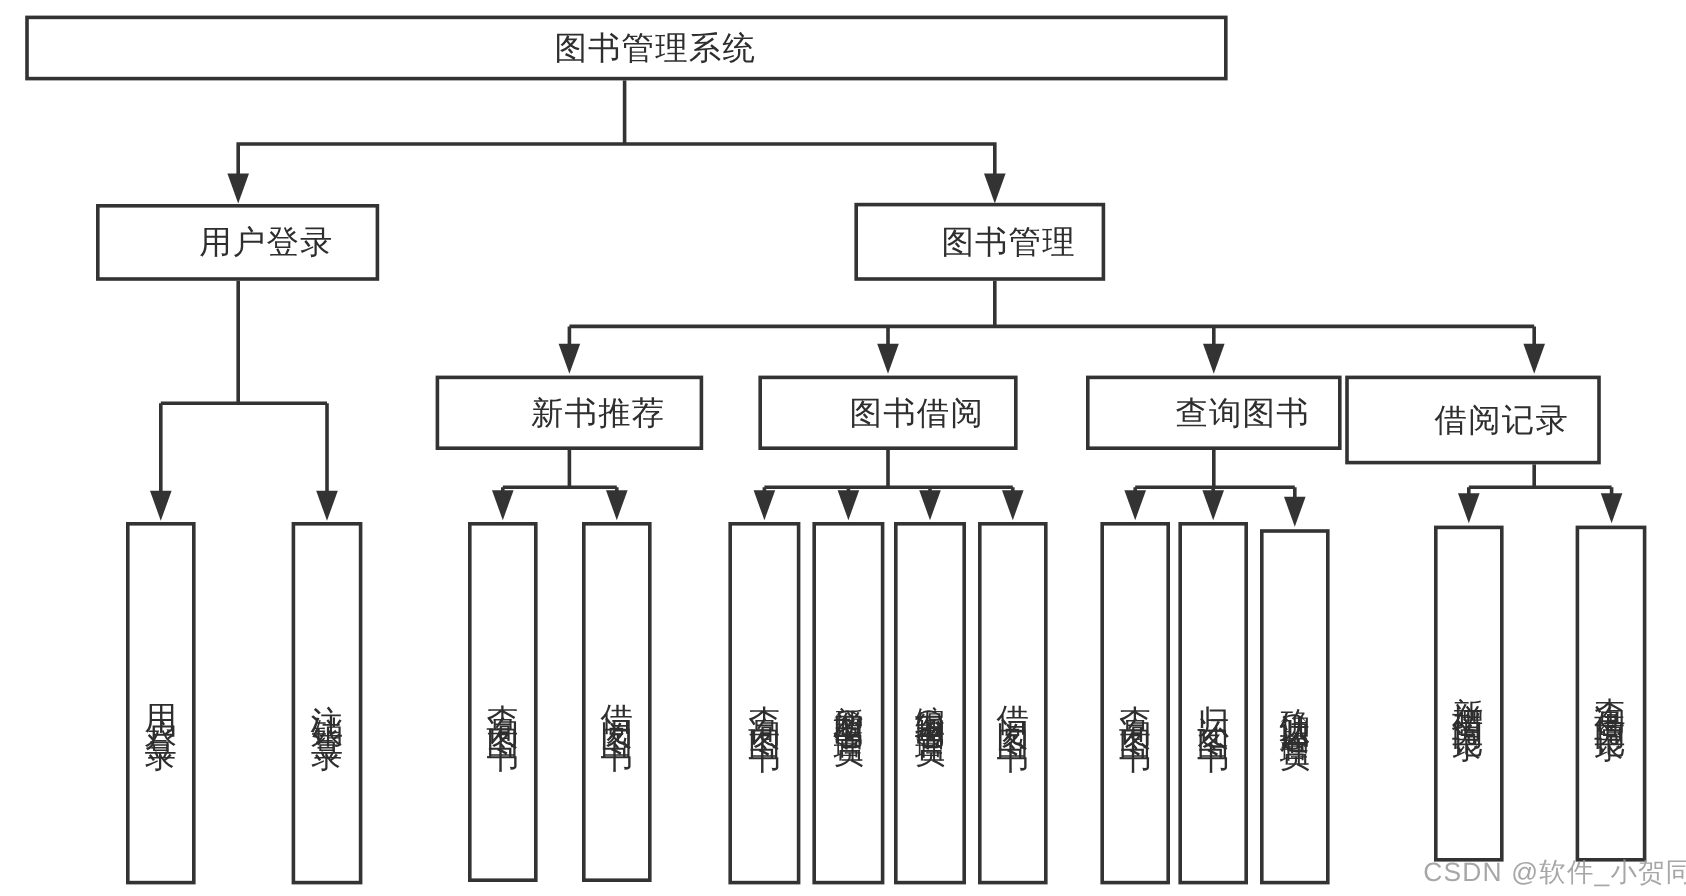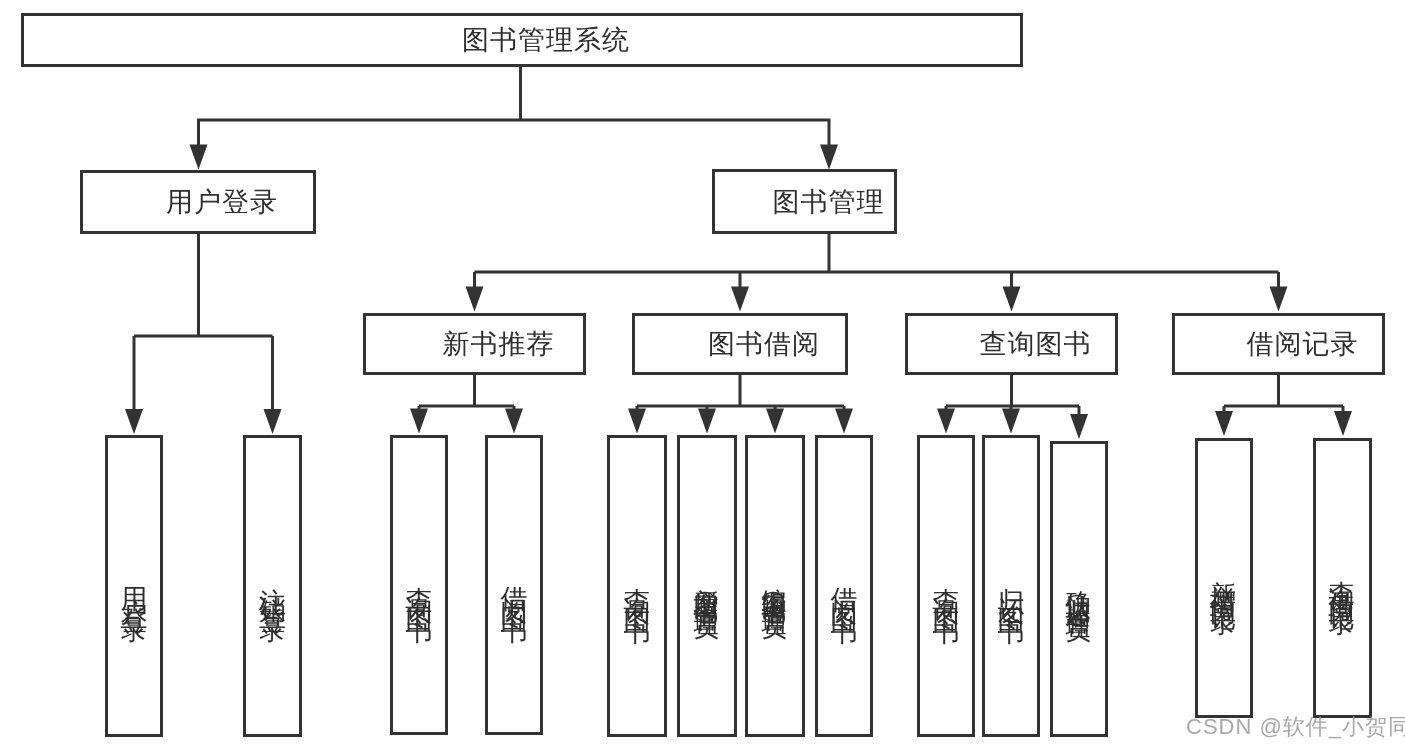--- a/index.html
+++ b/index.html
@@ -85,34 +85,34 @@
     </g>
   </svg>
 
   <div class="node h-node" style="left:21px;top:13px;width:1002px;height:54px">
     <span>图书管理系统</span>
   </div>
 
   <div class="node h-node" style="left:80px;top:170px;width:236px;height:64px">
     <span>用户登录</span>
   </div>
-  <div class="node h-node" style="left:712px;top:169px;width:185px;height:65px">
+  <div class="node h-node" style="left:712px;top:169px;width:209px;height:65px">
     <span>图书管理</span>
   </div>
 
   <div class="node h-node" style="left:632px;top:313px;width:216px;height:62px">
     <span>图书借阅</span>
   </div>
   <div class="node h-node" style="left:363px;top:313px;width:223px;height:62px">
     <span>新书推荐</span>
   </div>
   <div class="node h-node" style="left:905px;top:313px;width:213px;height:62px">
     <span>查询图书</span>
   </div>
-  <div class="node h-node" style="left:1172px;top:313px;width:213px;height:62px">
+  <div class="node h-node" style="left:1121px;top:313px;width:213px;height:74px">
     <span>借阅记录</span>
   </div>
 
   <div class="node v-node v4" style="left:105px;top:435px;width:58px;height:302px">
     <span>用户登录</span>
   </div>
   <div class="node v-node v4" style="left:243px;top:435px;width:59px;height:302px">
     <span>注销登录</span>
   </div>
 

